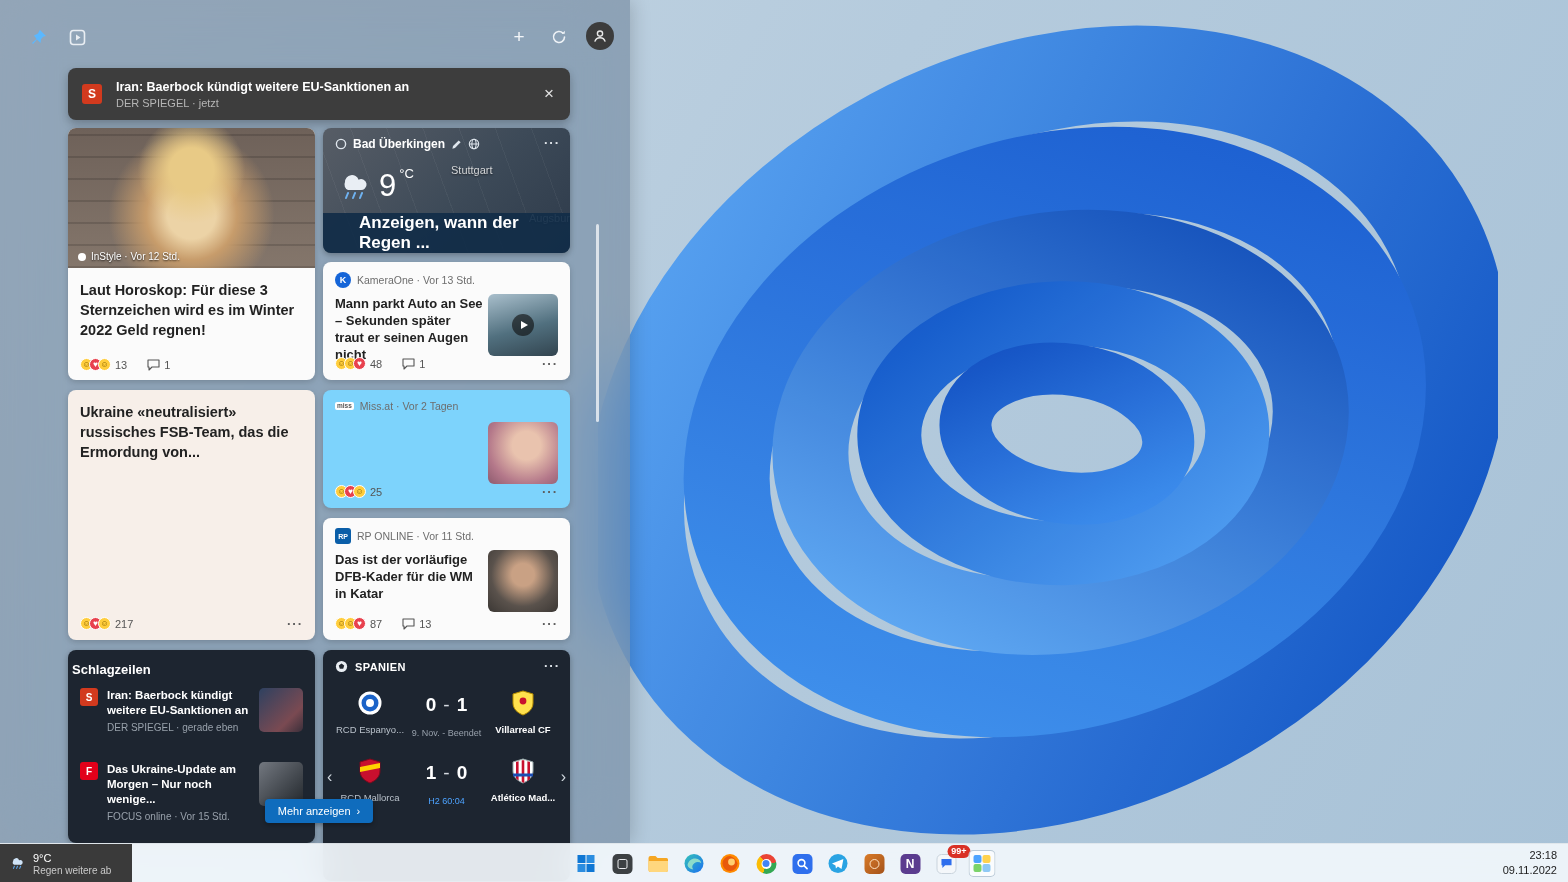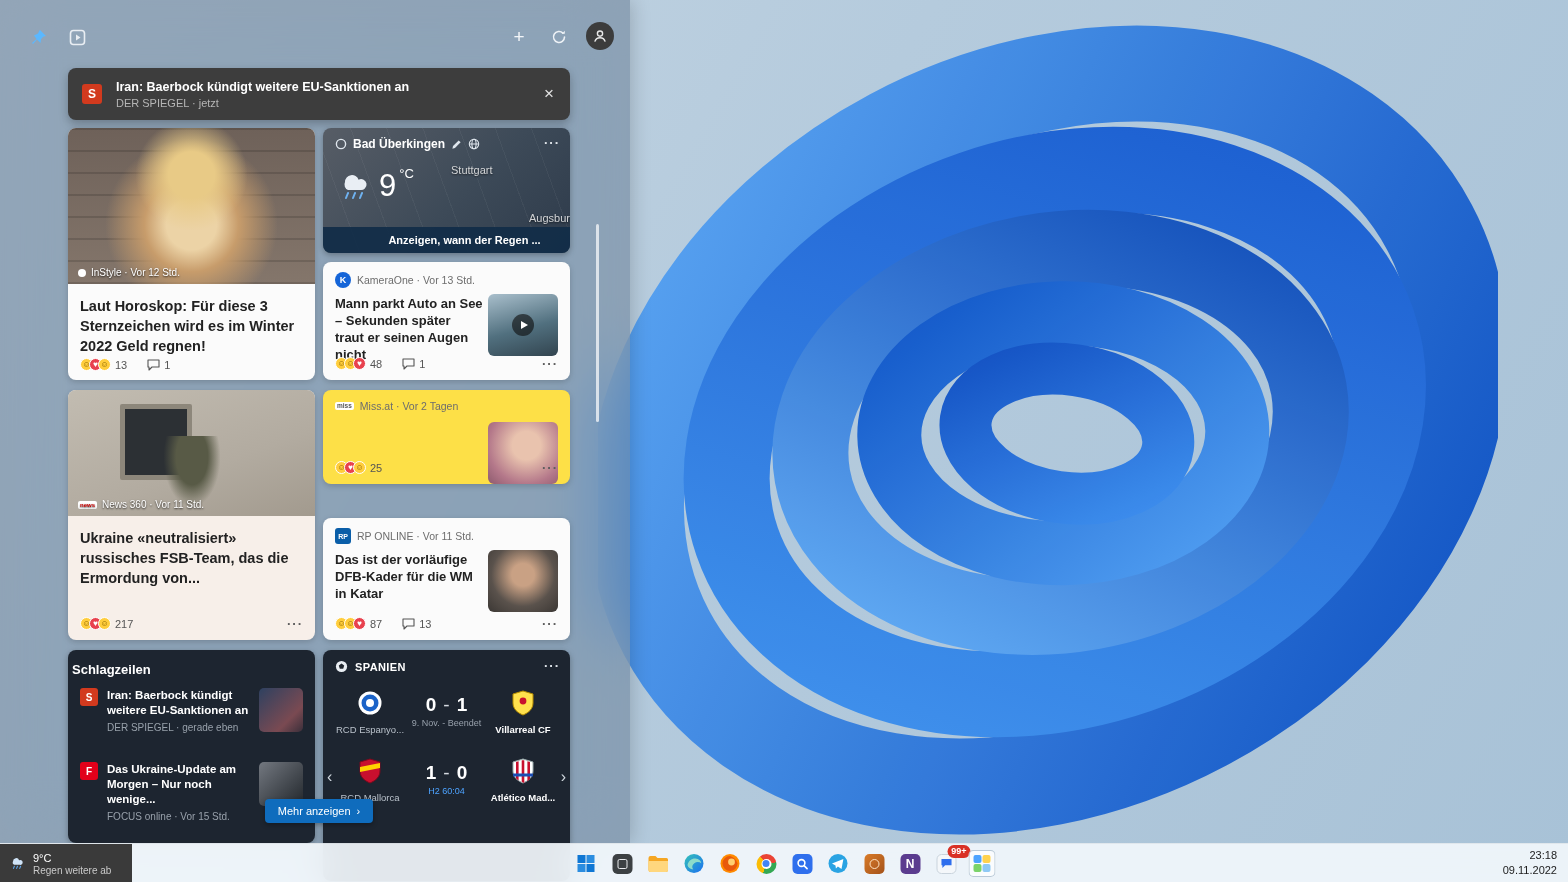--- a/index.html
+++ b/index.html
@@ -66,35 +66,35 @@
   
   .weather { position:absolute; left:323px; top:128px; width:247px; height:125px; border-radius:8px; overflow:hidden;
              background:
                repeating-linear-gradient(70deg, rgba(255,255,255,.045) 0 1px, transparent 1px 34px),
                linear-gradient(135deg,#575d66 0%,#3d4a58 55%,#2e3b4b 100%);
              box-shadow:0 2px 6px rgba(0,0,0,.3); color:#fff; }
   .w-head { position:absolute; left:12px; top:9px; display:flex; align-items:center; gap:6px; font-size:12px; font-weight:bold; }
   .w-dots { position:absolute; right:10px; top:7px; color:#dfe4e9; }
   .w-temp { position:absolute; left:56px; top:38px; font-size:31px; font-weight:normal; }
   .w-unit { font-size:13px; vertical-align:18px; margin-left:3px; font-weight:normal; }
-  .w-banner { position:absolute; left:0; right:0; bottom:0; height:26px; background:rgba(17,45,72,.92);
-              display:flex; align-items:center; justify-content:center; font-size:11px; font-weight:bold;padding-left:36px; }
+  .w-banner { position:absolute; left:0; right:0; bottom:0; height:40px; background:rgba(17,45,72,.92);
+              display:flex; align-items:center; justify-content:center; font-size:17px; font-weight:bold;padding-left:36px; }
   .map-label { position:absolute; font-size:11px; color:rgba(255,255,255,.78); text-shadow:0 1px 2px rgba(0,0,0,.6); }
 
   
   .sp-head { position:absolute; left:12px; top:10px; display:flex; align-items:center; gap:7px; font-size:11px; font-weight:bold; letter-spacing:.4px; }
   .match { position:absolute; left:10px; right:10px; display:flex; align-items:flex-start; }
   .team { width:74px; text-align:center; }
   .crest { display:inline-block; }
   .team-name { font-size:9.5px; margin-top:4px; color:#b9c1ca; }
   .team-name.win { color:#fff; font-weight:bold; }
   .score-col { flex:1; text-align:center; padding-top:4px; }
   .score { font-size:19px; font-weight:bold; color:#fff; }
   .score .sdash { margin:0 7px; color:#d6dbe1; font-weight:normal; }
-  .m-status { font-size:9px; color:#97a0ab; margin-top:2px; }
+  .m-status { font-size:9px; color:#97a0ab; margin-top:12px; }
   .m-status.live { color:#4da3ff; }
   .sp-chev { position:absolute; top:118px; color:#cfd6dd; font-size:16px; cursor:pointer; }
 
   .more-btn { position:absolute; left:265px; top:799px; width:108px; height:24px; background:#0f6cbd; border:none;
               border-radius:4px; color:#fff; font-size:11px; font-family:inherit; display:flex; align-items:center;
               justify-content:center; gap:6px; cursor:pointer; z-index:5; box-shadow:0 2px 5px rgba(0,0,0,.3); }
   .scroll-thumb { position:absolute; left:596px; top:224px; width:3px; height:198px; background:rgba(255,255,255,.7); border-radius:2px; }
 
   
   .taskbar { position:absolute; left:0; bottom:0; width:100%; height:39px; background:rgba(241,246,251,.93);
@@ -189,21 +189,21 @@
   <div class="notif">
     <span class="notif-logo">S</span>
     <span class="notif-texts">
       <div class="notif-title">Iran: Baerbock kündigt weitere EU-Sanktionen an</div>
       <div class="notif-src">DER SPIEGEL · jetzt</div>
     </span>
     <span class="notif-close">×</span>
   </div>
 
   <div class="card" style="left:68px;top:128px;height:252px;">
-    <div class="card-img" style="height:156px;background:
+    <div class="card-img" style="height:140px;background:
         radial-gradient(circle at 50% 30%, #e8ca86 0 14%, rgba(232,202,134,0) 34%),
         radial-gradient(circle at 50% 62%, #ecd3a6 0 16%, #c79c6b 30%, rgba(0,0,0,0) 55%),
         repeating-linear-gradient(0deg, rgba(0,0,0,.14) 0 2px, transparent 2px 22px),
         linear-gradient(180deg,#6e6159,#84766b);">
       <div class="src-overlay">
         <span class="dot-logo"></span>
         <span>InStyle · Vor 12 Std.</span>
       </div>
     </div>
     <div class="card-title">Laut Horoskop: Für diese 3 Sternzeichen wird es im Winter 2022 Geld regnen!</div>
@@ -217,28 +217,20 @@
       <span class="comments">
         <svg width="13" height="12" viewBox="0 0 13 12">
             <path d="M1 1h11v7H5L2 11V8H1z" fill="none" stroke="#555" stroke-width="1.1" stroke-linejoin="round"></path>
           </svg>
         <span>1</span>
       </span>
     </div>
   </div>
 
   <div class="card" style="left:68px;top:390px;height:250px;background:#f7efe9;">
-    <div class="card-img" style="height:126px;background:linear-gradient(160deg,#c2bcb1 0%,#b2aba0 60%,#a29a8e 100%);">
-      <div style="position:absolute;left:52px;top:14px;width:72px;height:76px;background:#2c3034;border:5px solid #8d8districts3;border:5px solid #8d877b;border-radius:2px;"></div>
-      <div style="position:absolute;left:96px;top:46px;width:56px;height:70px;background:radial-gradient(ellipse at 50% 30%, #585a46 0 40%, rgba(88,90,70,0) 72%);"></div>
-      <div class="src-overlay">
-        <span class="logo-box">news</span>
-        <span>News 360 · Vor 11 Std.</span>
-      </div>
-    </div>
     <div class="card-title">Ukraine «neutralisiert» russisches FSB-Team, das die Ermordung von...</div>
     <div class="card-footer">
       <span class="reactions">
         <i class="emo e-smile">☺</i>
           <i class="emo e-heart">♥</i>
           <i class="emo e-smile">☺</i>
         <span class="count">217</span>
       </span>
       <span class="dots">···</span>
     </div>
@@ -315,21 +307,21 @@
       <span class="comments">
         <svg width="13" height="12" viewBox="0 0 13 12">
             <path d="M1 1h11v7H5L2 11V8H1z" fill="none" stroke="#555" stroke-width="1.1" stroke-linejoin="round"></path>
           </svg>
         <span>1</span>
       </span>
       <span class="dots">···</span>
     </div>
   </div>
 
-  <div class="card" style="left:323px;top:390px;height:94px;background:#fde047;">
+  <div class="card" style="left:323px;top:390px;height:118px;background:#7dd3fc;">
     <div class="mini-header">
       <span class="logo-box" style="color:#555;font-size:6.5px;">miss</span>
       <span>Miss.at · Vor 2 Tagen</span>
     </div>
     <div class="side-thumb" style="background:radial-gradient(circle at 55% 38%,#e9c3ae 0 26%,#b4788a 70%,#8d5a6e 100%);"></div>
     <div class="card-footer">
       <span class="reactions">
         <i class="emo e-smile">☺</i>
           <i class="emo e-heart">♥</i>
           <i class="emo e-smile">☺</i>

